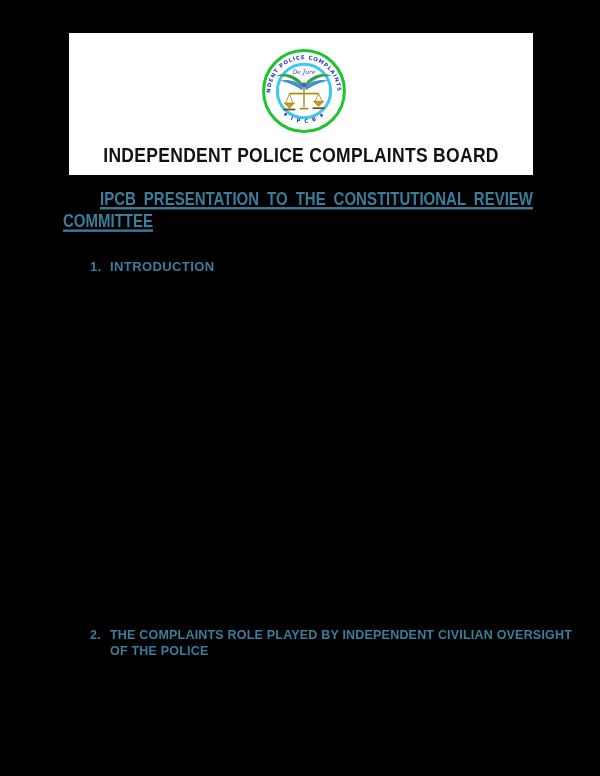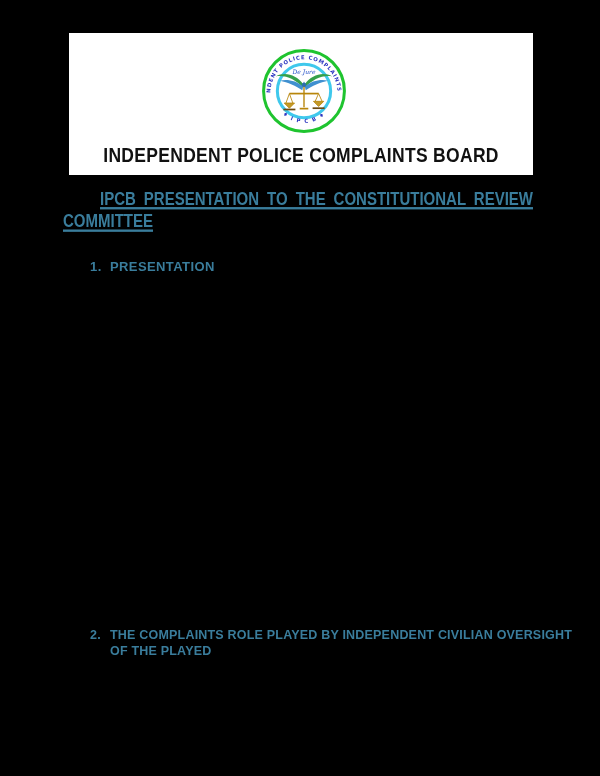--- a/index.html
+++ b/index.html
@@ -102,25 +102,25 @@
   </div>
 
   <div class="main-heading">
     <div class="mh-line mh-line1">IPCB PRESENTATION TO THE CONSTITUTIONAL REVIEW</div>
     <div class="mh-line mh-line2">COMMITTEE</div>
   </div>
 
   <div class="section sec1">
     <span class="sec-num">1.</span>
     <span class="sec-body">
-      <span class="sec-line">PRESENTATION</span>
+      <span class="sec-line">INTRODUCTION</span>
     </span>
   </div>
 
   <div class="section sec2">
     <span class="sec-num">2.</span>
     <span class="sec-body">
       <span class="sec-line">THE COMPLAINTS ROLE PLAYED BY INDEPENDENT CIVILIAN OVERSIGHT</span><br>
-      <span class="sec-line">OF THE PLAYED</span>
+      <span class="sec-line">OF THE POLICE</span>
     </span>
   </div>
 
 </div>
 
 </body></html>

